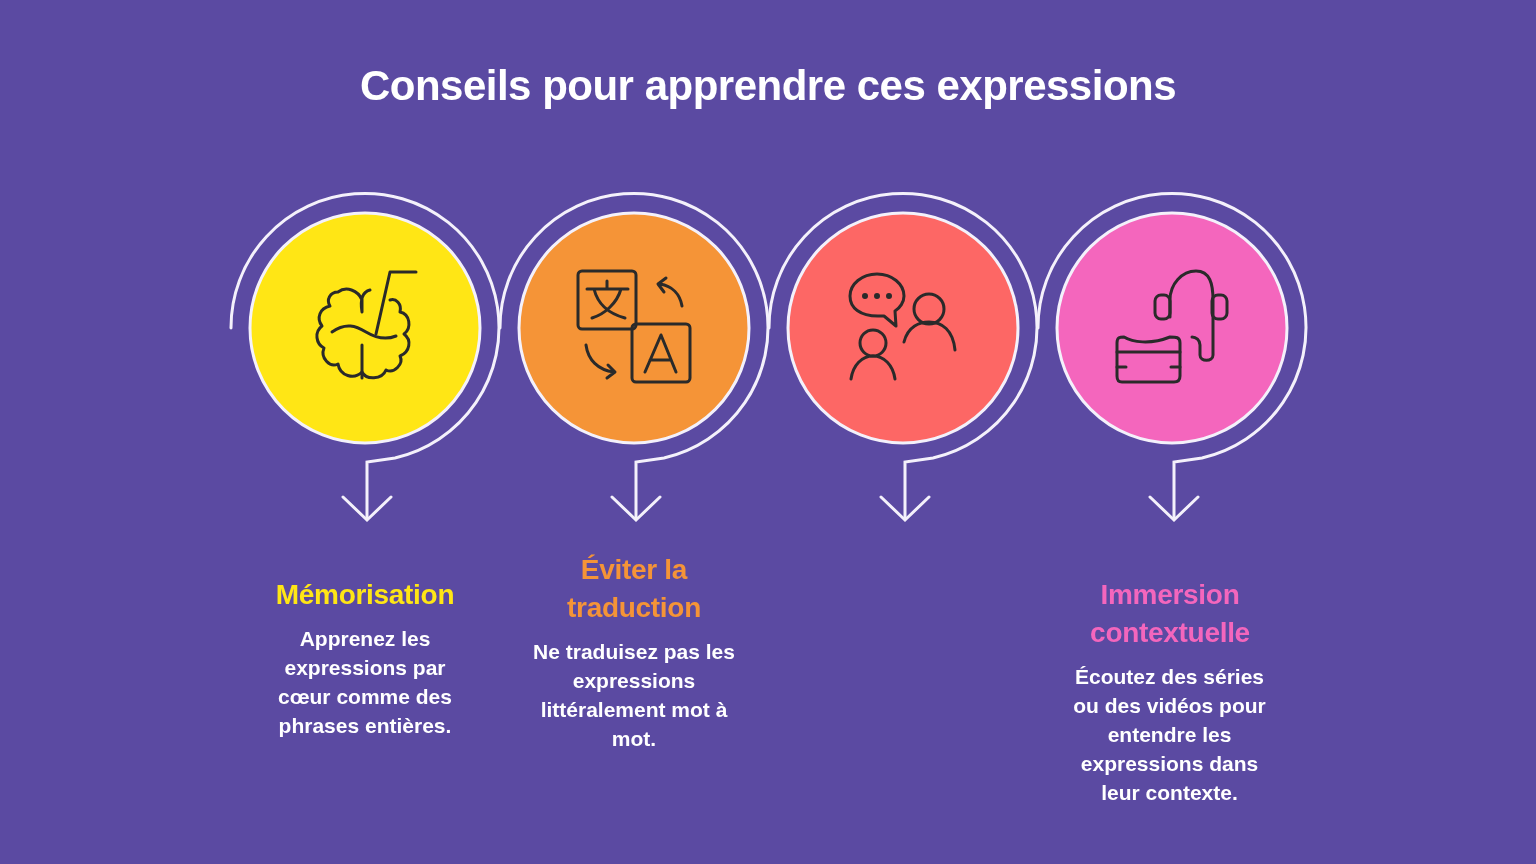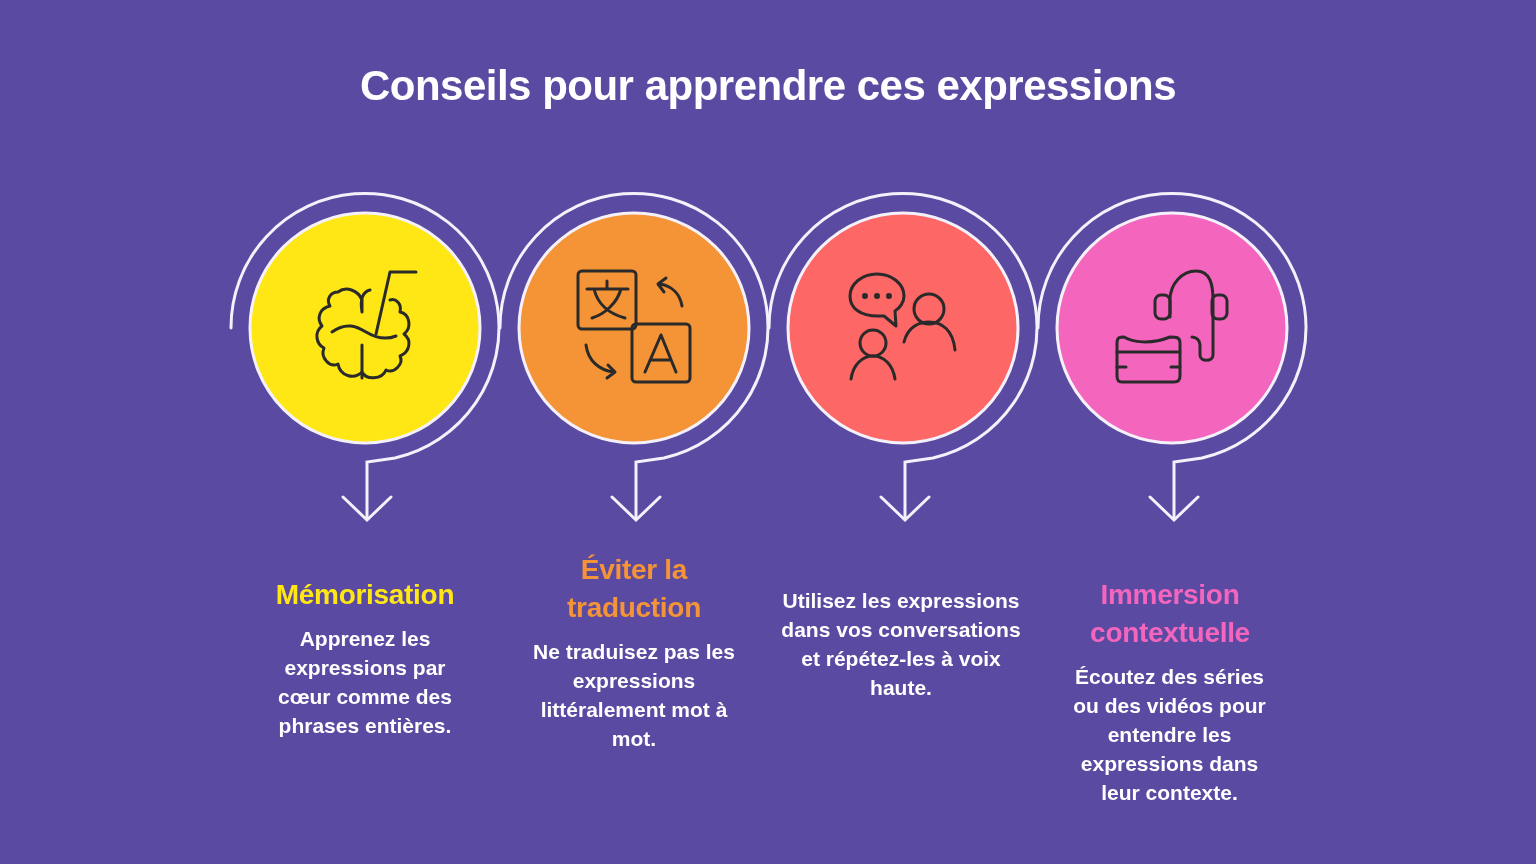--- a/index.html
+++ b/index.html
@@ -100,19 +100,18 @@
   <div class="step-heading" style="color:#ffe615;">Mémorisation</div>
   <div class="step-desc" style="width:200px; margin-left:20px;">Apprenez les expressions par cœur comme des phrases entières.</div>
 </div>
 
 <div class="step-text" style="left:514px; top:551px;">
   <div class="step-heading" style="color:#f59437; width:160px; margin-left:40px;">Éviter la traduction</div>
   <div class="step-desc" style="width:230px; margin-left:5px;">Ne traduisez pas les expressions littéralement mot à mot.</div>
 </div>
 
 <div class="step-text" style="left:781px; top:576px;">
-  <div class="step-desc" style="width:240px;">Utilisez les expressions dans vos conversations et répétez-les à voix haute.</div>
 </div>
 
 <div class="step-text" style="left:1050px; top:576px;">
   <div class="step-heading" style="color:#f466bd; width:200px; margin-left:20px;">Immersion contextuelle</div>
   <div class="step-desc" style="width:215px; margin-left:12px;">Écoutez des séries ou des vidéos pour entendre les expressions dans leur contexte.</div>
 </div>
 
 </body></html>

